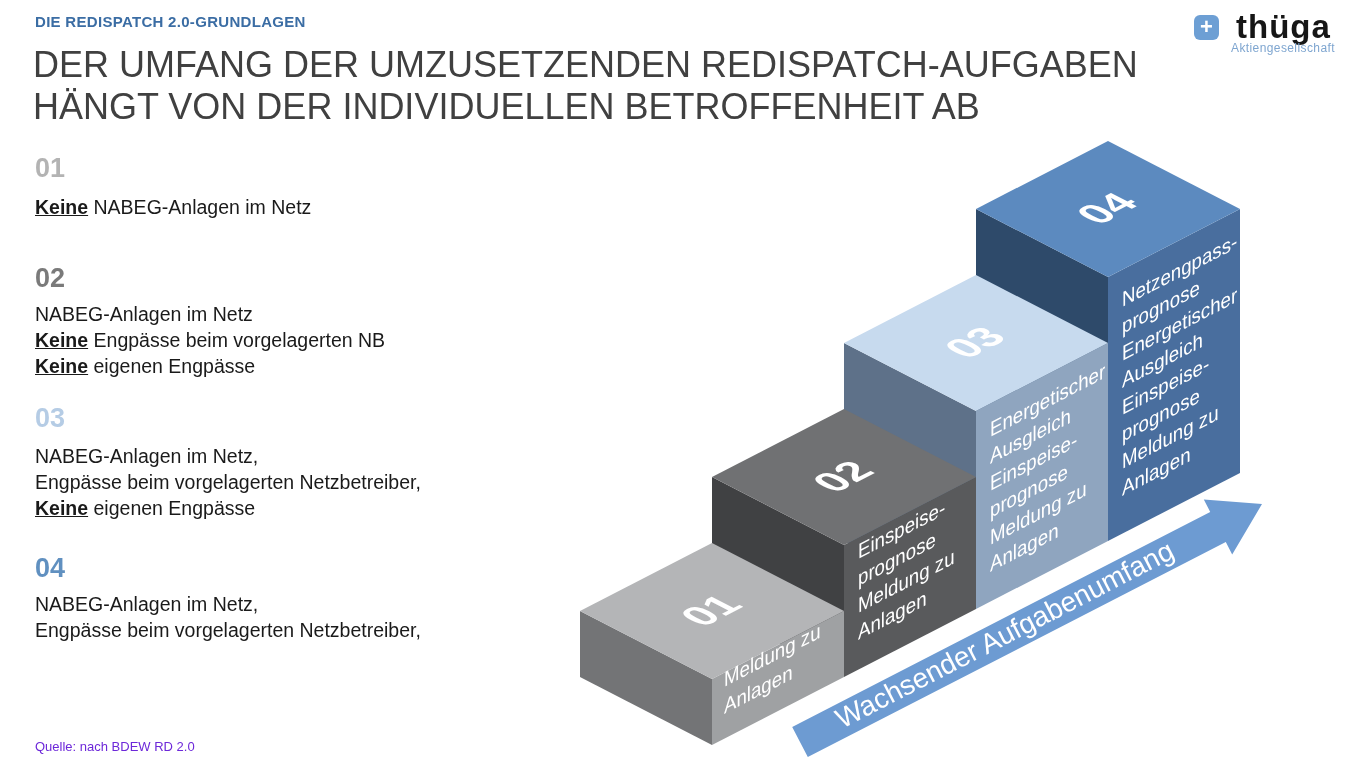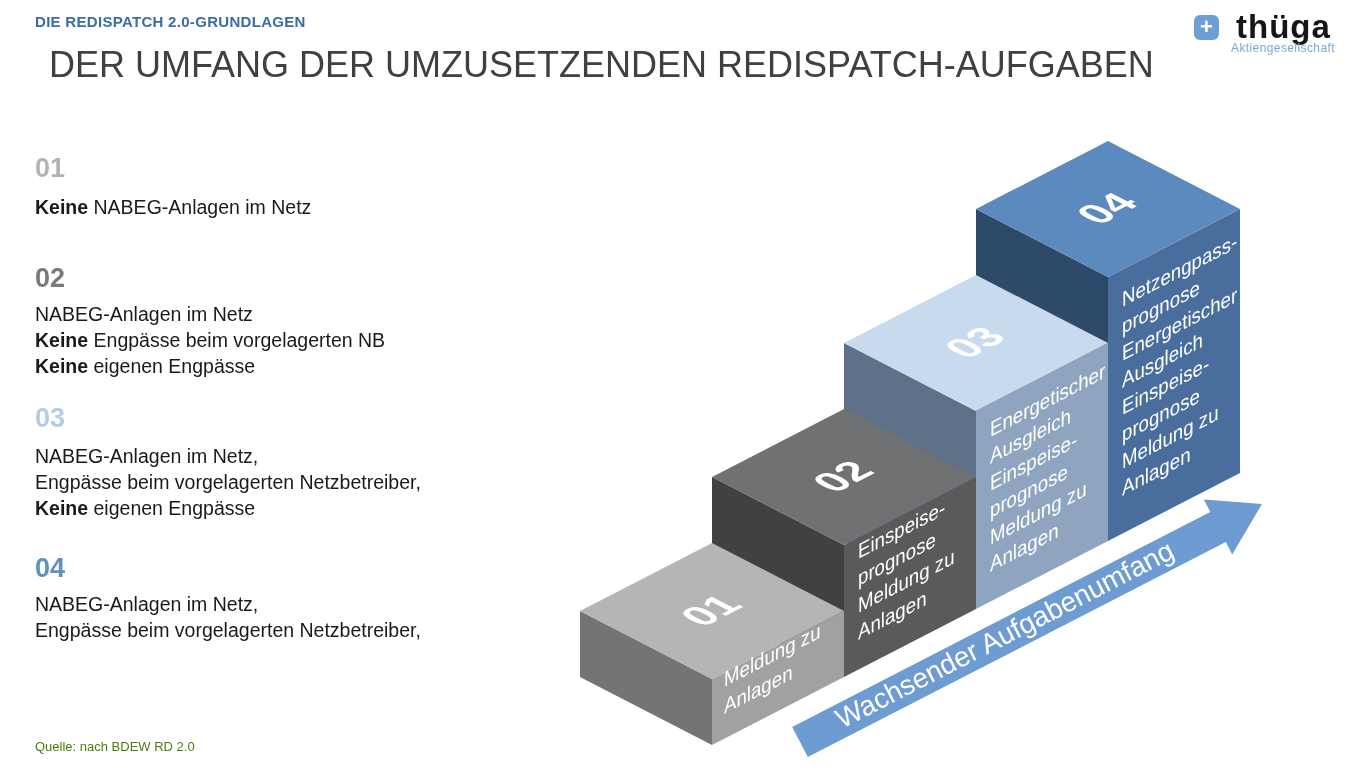--- a/index.html
+++ b/index.html
@@ -3,58 +3,59 @@
 <meta charset="utf-8">
 <style>
   * { margin:0; padding:0; box-sizing:border-box; }
   html,body { width:1350px; height:770px; background:#ffffff; overflow:hidden;
               font-family:"Liberation Sans", sans-serif; }
   .slide { position:relative; width:1146px; height:770px; background:#ffffff; }
 
   .kicker { position:absolute; left:35px; top:13px; font-size:15px; font-weight:bold;
             letter-spacing:.3px; }
   .title  { position:absolute; left:33px; top:44px; width:1180px; font-size:36px;
-            line-height:42px; color:#404040; font-weight:400; letter-spacing:0;margin-left:16px; }
+            line-height:42px; color:#404040; font-weight:400; letter-spacing:0; }
 
   
   .logo { position:absolute; left:1194px; top:12px; width:150px; }
   .logo-row { display:flex; align-items:flex-start; }
   .logo-mark { width:25px; height:25px; border-radius:6px; display:flex;
                align-items:center; justify-content:center; margin-top:3px; }
   .logo-plus { color:#fff; font-size:22px; font-weight:bold; line-height:1; margin-top:-2px; }
   .logo-brand { font-size:33px; font-weight:bold; color:#161616; line-height:30px;
                 letter-spacing:1px; margin-left:17px; }
   .logo-sub { font-size:12px; color:#7fa6d0; margin-left:37px; margin-top:-1px;
               letter-spacing:.4px; }
 
   
   .item { position:absolute; left:35px; width:500px; }
   .item-number { font-size:27px; font-weight:bold; line-height:30px; }
   .item-body { position:absolute; left:35px; width:500px; font-size:19.5px;
                line-height:26px; color:#1a1a1a; }
-  .b { font-weight:bold; }
+  .b { font-weight:bold;text-decoration:underline; }
 
-  .source { position:absolute; left:35px; top:739px; font-size:13px; color:#4d7c0f; }
+  .source { position:absolute; left:35px; top:739px; font-size:13px; color:#6d28d9; }
 
   
   .diagram { position:absolute; left:560px; top:140px; }
   .diagram text { font-family:"Liberation Sans", sans-serif; fill:#ffffff; }
   .step-number { font-size:42px; font-weight:bold; }
   .face-text { font-size:21px; }
   .arrow-label { font-size:28px; }
 </style>
 </head>
 <body>
 
 <div class="slide">
 
   <div class="kicker" style="color: rgb(59, 109, 164);">DIE REDISPATCH 2.0-GRUNDLAGEN</div>
 
   <div class="title">
     <div>DER UMFANG DER UMZUSETZENDEN REDISPATCH-AUFGABEN</div>
+    <div>HÄNGT VON DER INDIVIDUELLEN BETROFFENHEIT AB</div>
   </div>
 
   <div class="logo">
     <div class="logo-row">
       <div class="logo-mark" style="background: rgb(109, 159, 212);">
         <span class="logo-plus">+</span>
       </div>
       <div class="logo-brand">thüga</div>
     </div>
     <div class="logo-sub">Aktiengesellschaft</div>

